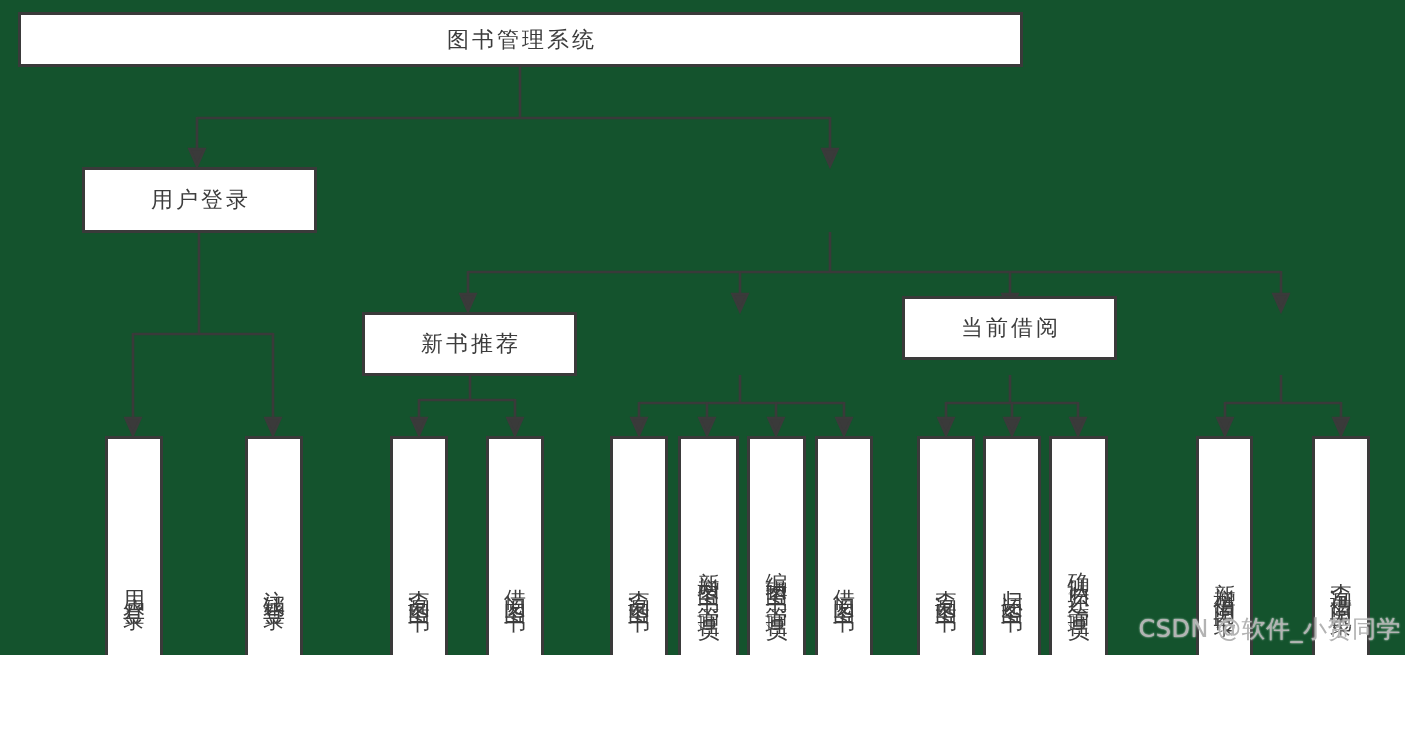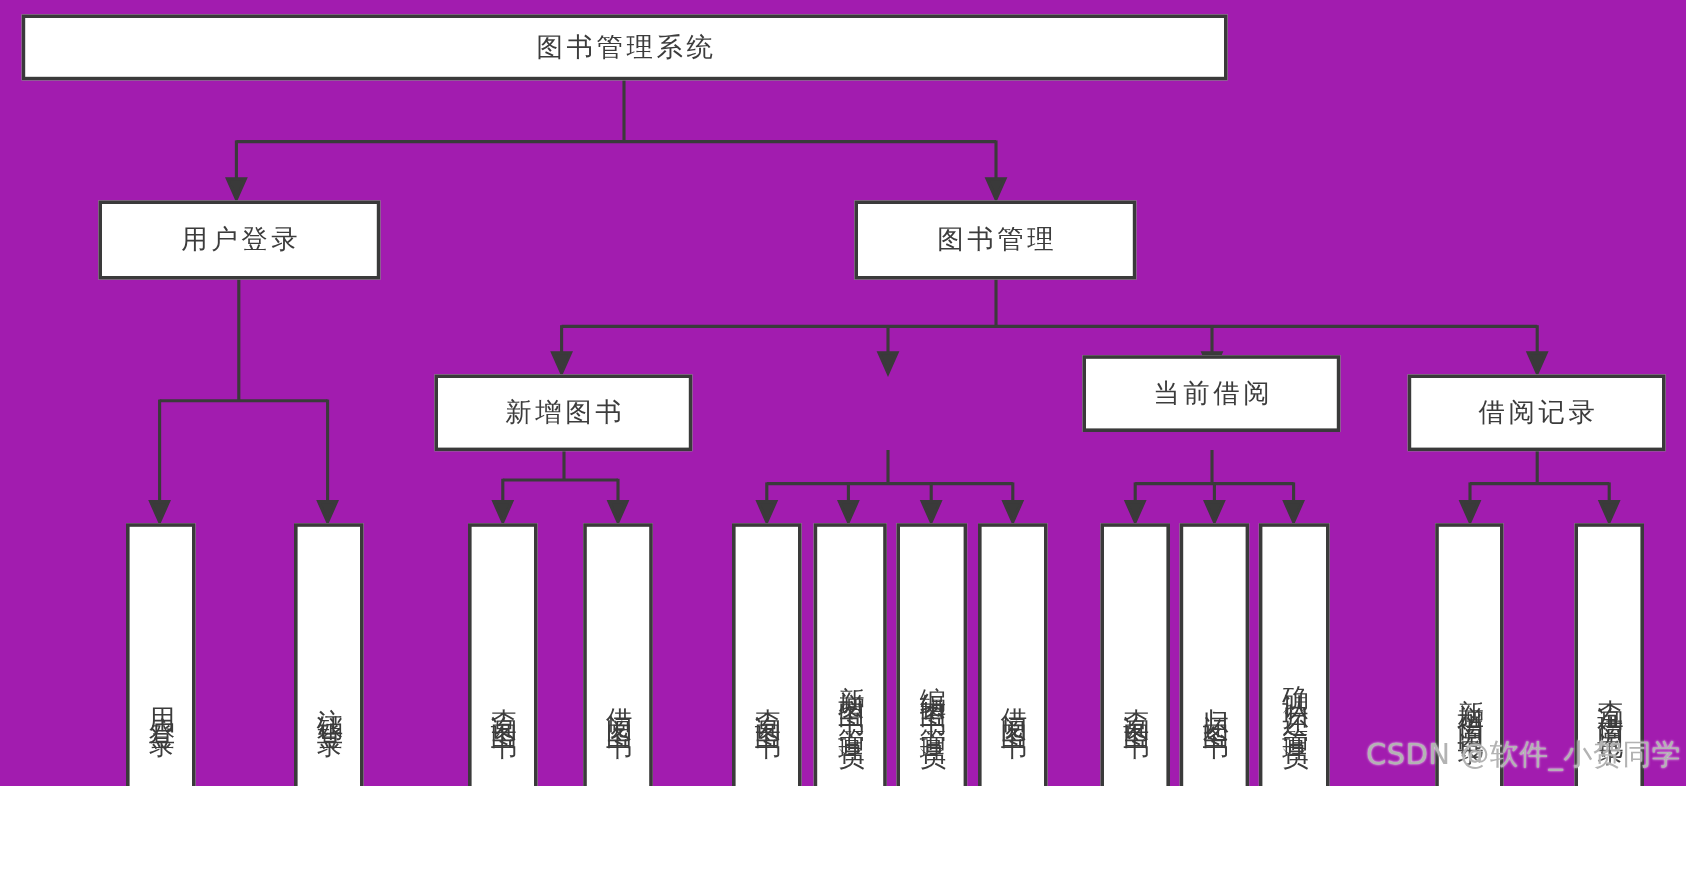--- a/index.html
+++ b/index.html
@@ -4,21 +4,21 @@
 <style>
   html, body {
     margin: 0;
     padding: 0;
     background: #ffffff;
   }
   .stage {
     position: relative;
     width: 1405px;
     height: 655px;
-    background: #a21caf;
+    background: #14532d;
     font-family: "DejaVu Sans", sans-serif;
     overflow: hidden;
   }
   .wires {
     position: absolute;
     left: 0;
     top: 0;
     width: 1405px;
     height: 747px;
     pointer-events: none;
@@ -124,25 +124,23 @@
       <line x1="1225" y1="402" x2="1225" y2="419"></line>
       <polygon points="1217.5,418 1232.5,418 1225,435"></polygon>
       <line x1="1341" y1="402" x2="1341" y2="419"></line>
       <polygon points="1333.5,418 1348.5,418 1341,435"></polygon>
     </g>
   </svg>
 
   <div class="box hbox" style="left:18px; top:12px; width:1005px; height:55px;">图书管理系统</div>
 
   <div class="box hbox" style="left:82px; top:167px; width:235px; height:66px;">用户登录</div>
-  <div class="box hbox" style="left:712px; top:167px; width:235px; height:66px;">图书管理</div>
 
-  <div class="box hbox" style="left:362px; top:312px; width:215px; height:64px;">新增图书</div>
+  <div class="box hbox" style="left:362px; top:312px; width:215px; height:64px;">新书推荐</div>
   <div class="box hbox" style="left:902px; top:296px; width:215px; height:64px;">当前借阅</div>
-  <div class="box hbox" style="left:1173px; top:312px; width:215px; height:64px;">借阅记录</div>
 
   <div class="box vbox" style="left:105px; top:436px; width:58px; height:299px;">用户登录</div>
   <div class="box vbox" style="left:245px; top:436px; width:58px; height:299px;">注销登录</div>
 
   <div class="box vbox" style="left:390px; top:436px; width:58px; height:299px;">查询图书</div>
   <div class="box vbox" style="left:486px; top:436px; width:58px; height:299px;">借阅图书</div>
 
   <div class="box vbox" style="left:610px; top:436px; width:58px; height:299px;">查询图书</div>
   <div class="box vbox" style="left:678px; top:436px; width:61px; height:299px;">新增图书（管理员）</div>
   <div class="box vbox" style="left:747px; top:436px; width:59px; height:299px;">编辑图书（管理员）</div>

